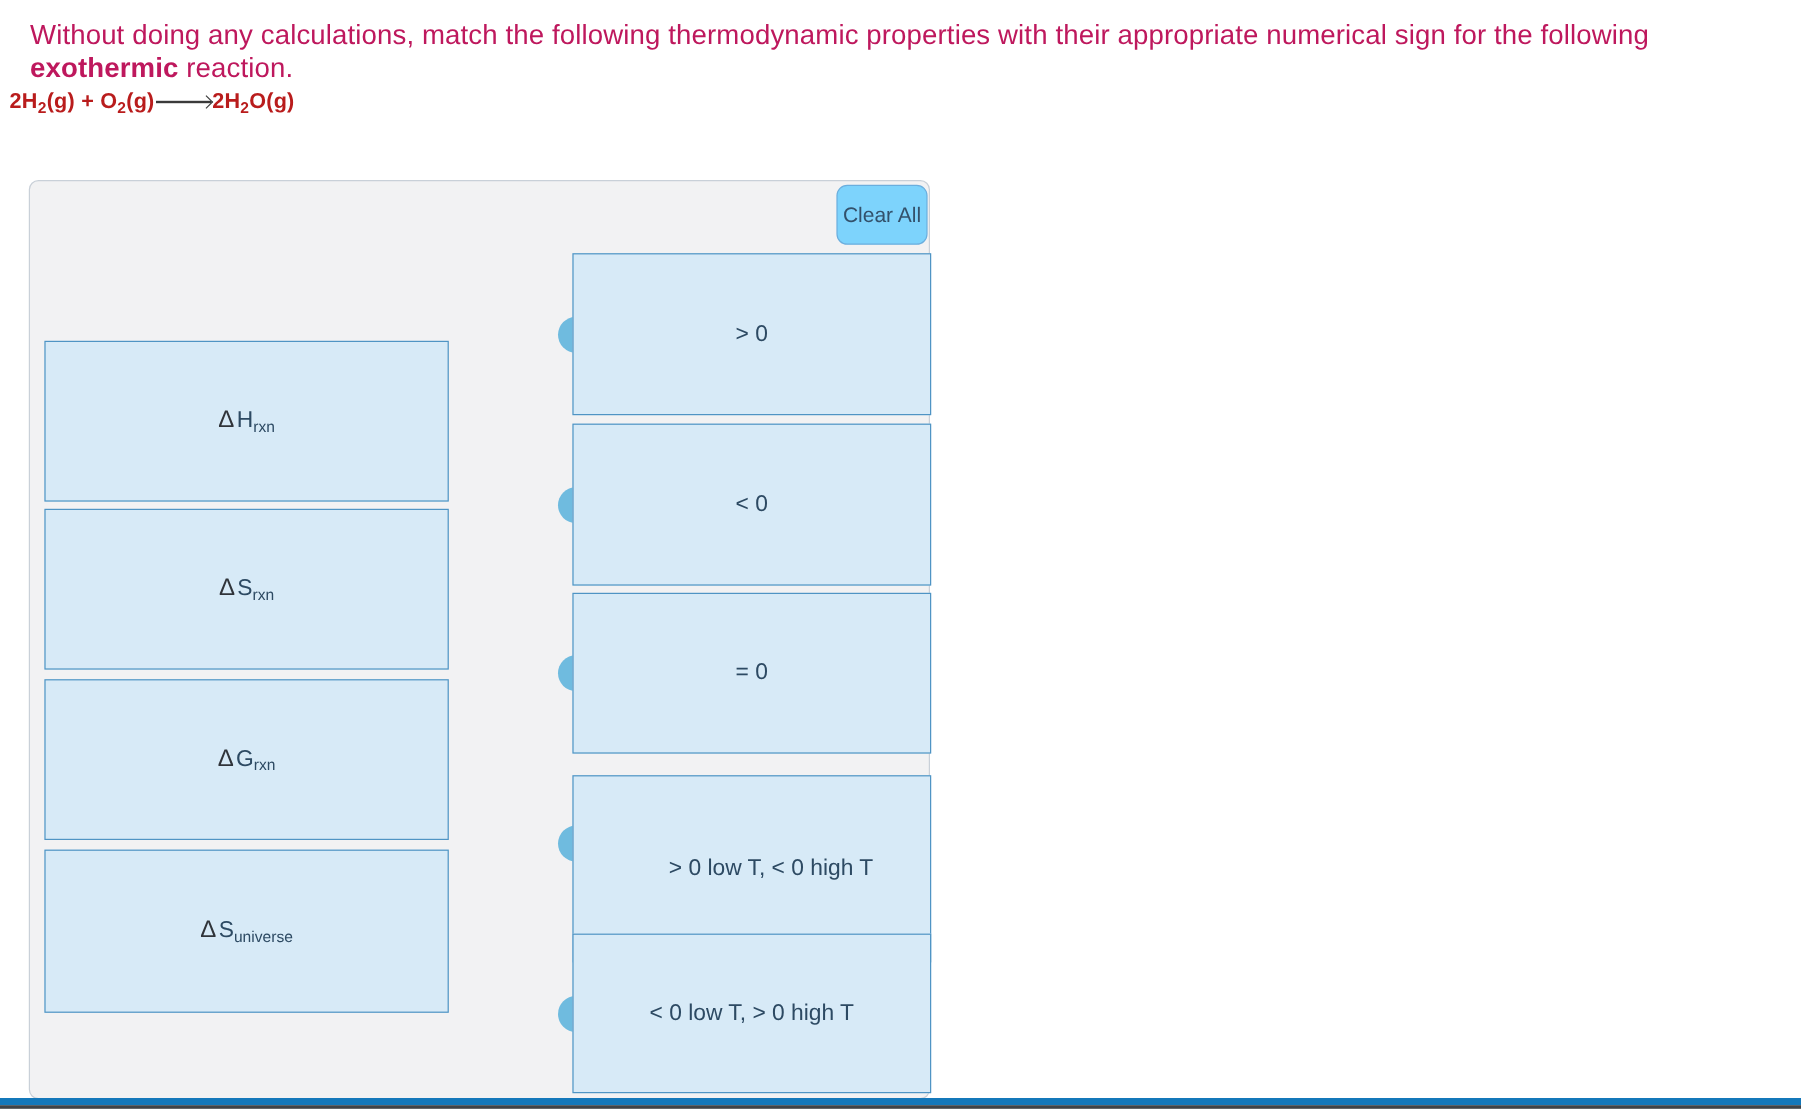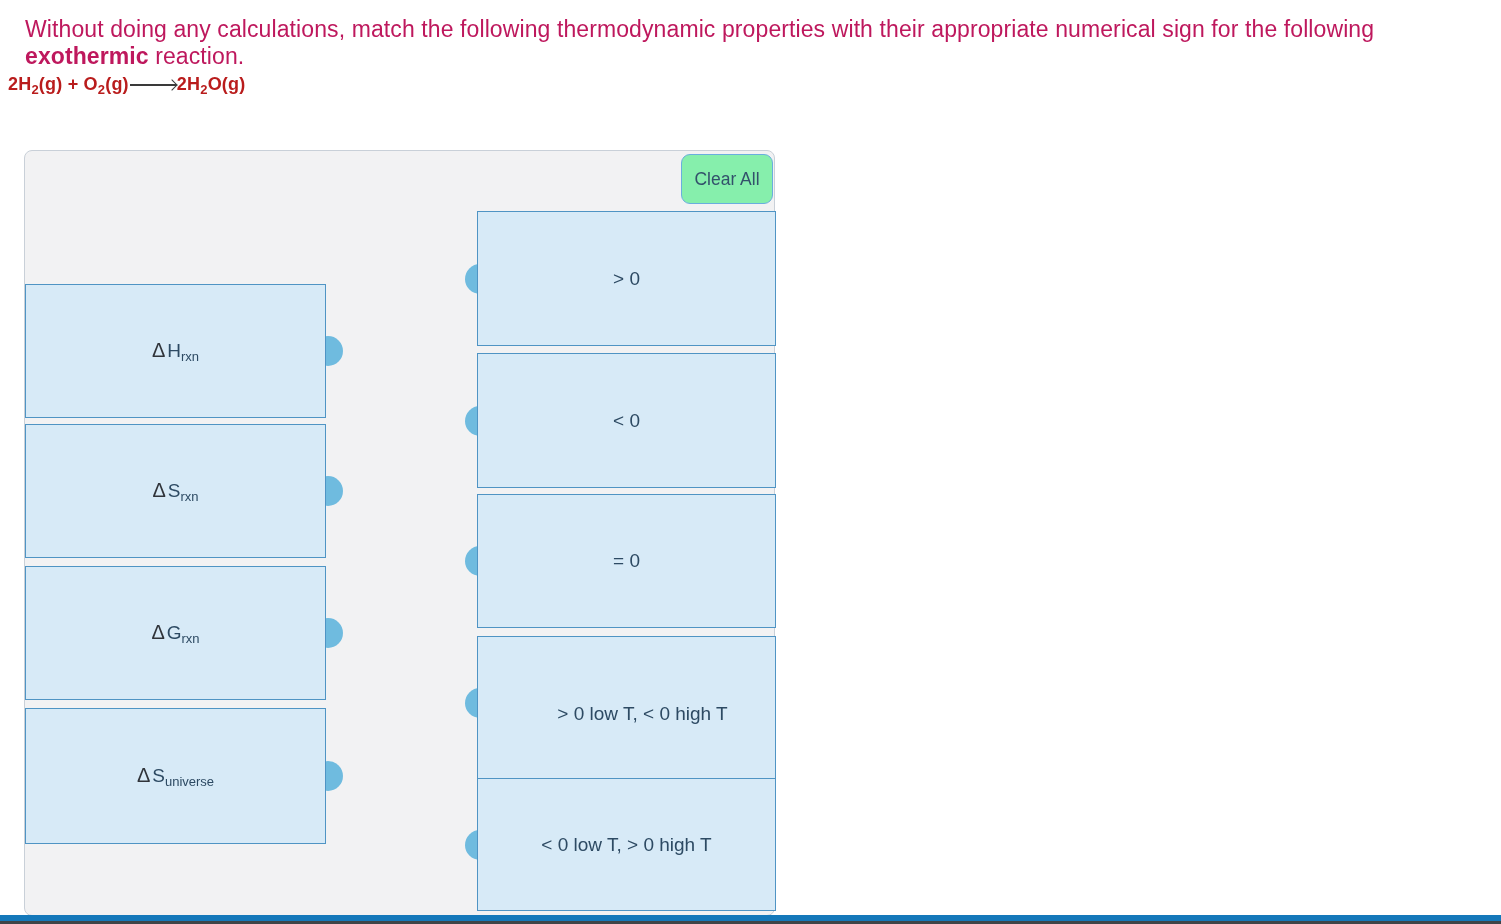--- a/index.html
+++ b/index.html
@@ -15,49 +15,49 @@
   .equation sub { font-size:13px; font-weight:bold; vertical-align:-4px; }
   .rxn-arrow { display:inline-block; position:relative; width:46px; height:1.8px;
                background:#3a3a3a; vertical-align:4px; margin:0 1px; }
   .rxn-arrow::after { content:""; position:absolute; right:0; top:-3.6px;
                width:7px; height:7px; border-top:1.8px solid #3a3a3a;
                border-right:1.8px solid #3a3a3a; transform:rotate(45deg); }
 
   .match-panel { position:absolute; left:24px; top:150px; width:751px; height:766px;
                  background:#f2f2f3; border:1px solid #c9d0d8; border-radius:8px; }
 
-  .clear-all { position:absolute; top:3px; right:1px; width:92px; height:50px;
-               background:#86efac; border:1.5px solid #6aaede; border-radius:9px;
+  .clear-all { position:absolute; top:3px; right:1px; width:76px; height:50px;
+               background:#7dd3fc; border:1.5px solid #6aaede; border-radius:9px;
                font-family:inherit; font-size:17.5px; color:#33516b; cursor:pointer; }
 
   .term-box, .option-box {
       position:absolute; z-index:2; background:#d7eaf7; border:1px solid #4f94c4;
       display:flex; align-items:center; justify-content:center;
       font-size:19px; color:#2d4a63; cursor:pointer; }
-  .term-box { left:0; width:301px; }
+  .term-box { left:12px; width:337px; }
   .option-box { left:452px; width:299px; }
 
   .term-label .delta { color:#30343a; margin-right:2px; font-size:20px; }
   .term-label sub, .term-label .subscript { font-size:13px; vertical-align:-4px; }
 
   .dot { position:absolute; z-index:1; width:30px; height:30px; border-radius:50%;
          background:#6fbbdf; cursor:pointer; }
 
   .bar-blue { position:absolute; left:0; top:915px; width:1501px; height:6px;
               background:#1478ba; z-index:10; }
   .bar-dark { position:absolute; left:0; top:921px; width:1501px; height:3px;
               background:#3f4448; z-index:10; }
 
   
   #term0 { top:133px; height:134px; }  #term1 { top:273px; height:134px; }
   #term2 { top:415px; height:134px; }  #term3 { top:557px; height:136px;text-align:center; }
   #tdot0 { left:288px; top:185px; }    #tdot1 { left:288px; top:325px; }
   #tdot2 { left:288px; top:467px; }    #tdot3 { left:288px; top:610px; }
   #opt0 { top:60px;  height:135px; }   #opt1 { top:202px; height:135px; }
-  #opt2 { top:343px; height:134px; }   #opt3 { top:485px; height:156px;padding-left:32px; }
+  #opt2 { top:343px; height:134px; }   #opt3 { top:495px; height:156px;padding-left:32px; }
   #opt4 { top:627px; height:133px; }
   #odot0 { left:440px; top:113px; }    #odot1 { left:440px; top:255px; }
   #odot2 { left:440px; top:395px; }    #odot3 { left:440px; top:537px; }
   #odot4 { left:440px; top:679px; }
 </style>
 </head>
 <body>
 
 <div class="prompt"><span>Without doing any calculations, match the following thermodynamic properties with their appropriate numerical sign for the following </span><b>exothermic</b><span> reaction.</span></div>
 

